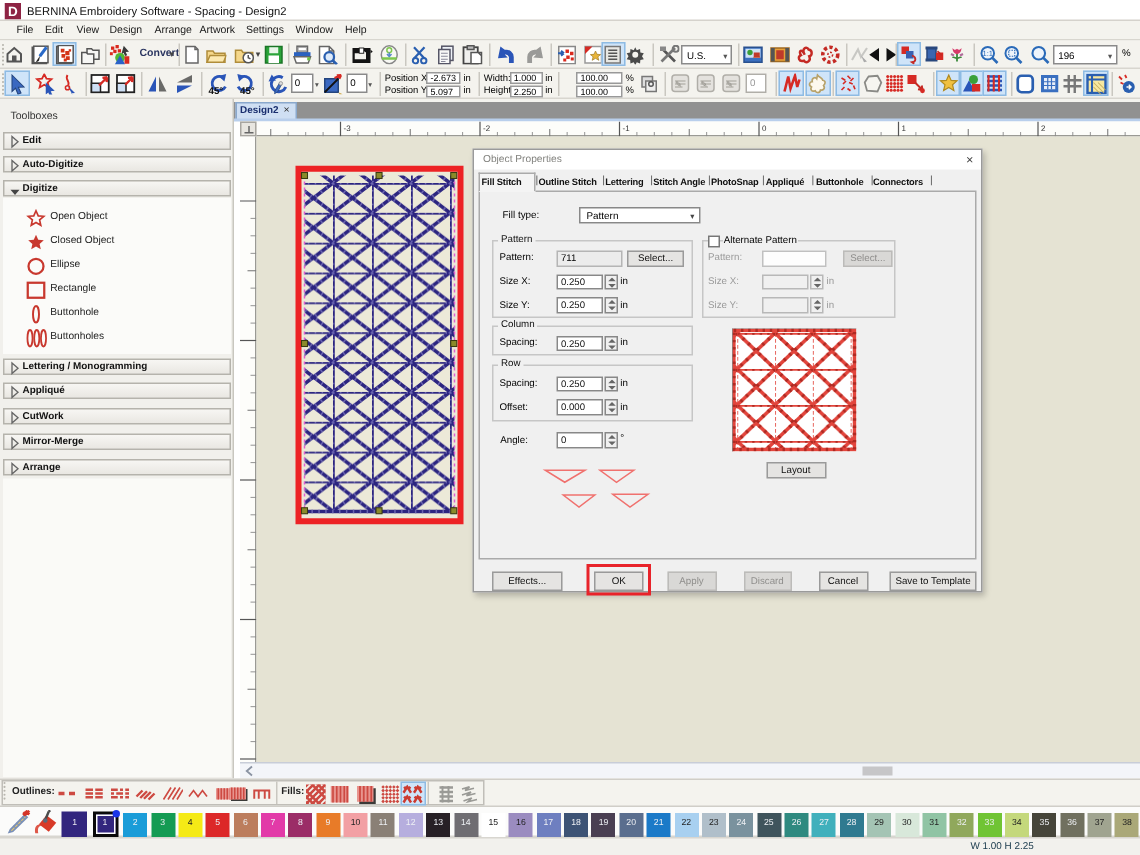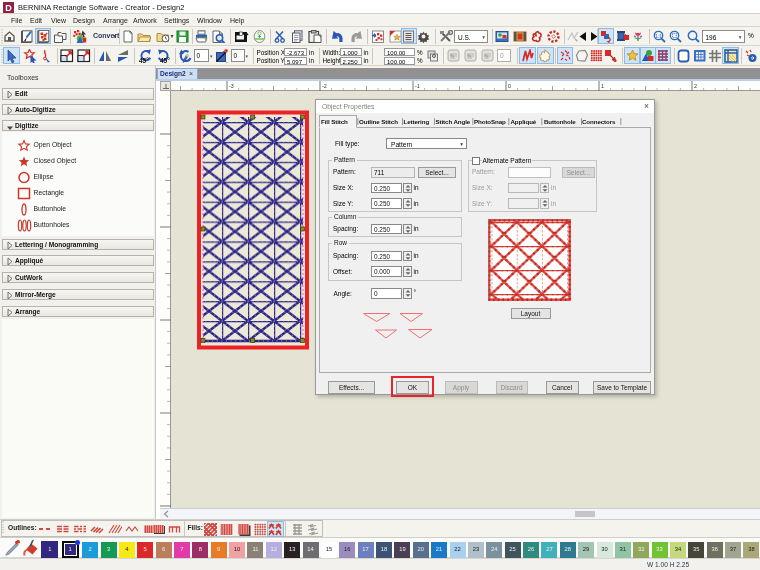--- a/index.html
+++ b/index.html
@@ -5,21 +5,21 @@
 .abs{position:absolute}
 .lbl{position:absolute;white-space:nowrap;color:#000}
 </style></head><body>
 <div style="position:relative;width:760px;height:570px">
 
 <div class="abs" style="left:0;top:0;width:760px;height:14px;background:#ffffff;border-bottom:1px solid #d5d2cc">
 <svg class="abs" style="left:3px;top:1.5px" width="11" height="11">
         <rect x="0" y="0" width="11" height="11" fill="#8e2344"></rect>
         <text x="5.5" y="8.8" font-size="9" font-weight="bold" fill="#fff" text-anchor="middle" font-family="Liberation Sans">D</text>
       </svg>
-<div class="lbl" style="left:18px;top:3px;font-size:7.5px;color:#111">BERNINA Rectangle Software - Creator - Design2</div>
+<div class="lbl" style="left:18px;top:3px;font-size:7.5px;color:#111">BERNINA Embroidery Software - Spacing - Design2</div>
 </div>
 <div class="abs" style="left:0;top:14px;width:760px;height:13px;background:#f4f3ee;border-bottom:1px solid #d8d6cf"></div>
 <div class="lbl" style="left:11px;top:16.5px;font-size:7px;color:#1a1a1a">File</div>
 <div class="lbl" style="left:30px;top:16.5px;font-size:7px;color:#1a1a1a">Edit</div>
 <div class="lbl" style="left:51px;top:16.5px;font-size:7px;color:#1a1a1a">View</div>
 <div class="lbl" style="left:73px;top:16.5px;font-size:7px;color:#1a1a1a">Design</div>
 <div class="lbl" style="left:103px;top:16.5px;font-size:7px;color:#1a1a1a">Arrange</div>
 <div class="lbl" style="left:133px;top:16.5px;font-size:7px;color:#1a1a1a">Artwork</div>
 <div class="lbl" style="left:164px;top:16.5px;font-size:7px;color:#1a1a1a">Settings</div>
 <div class="lbl" style="left:197px;top:16.5px;font-size:7px;color:#1a1a1a">Window</div>

